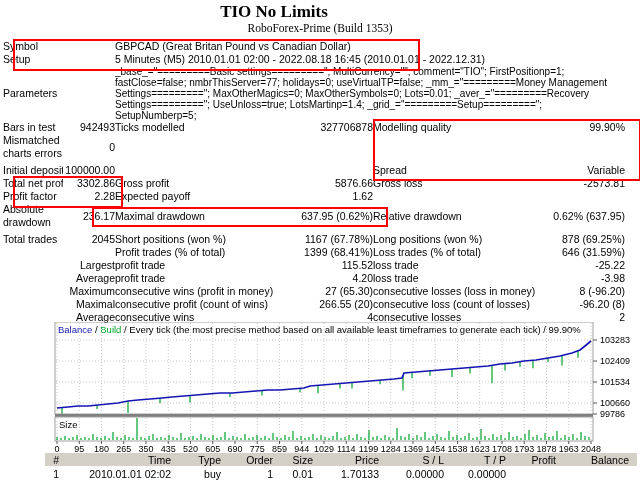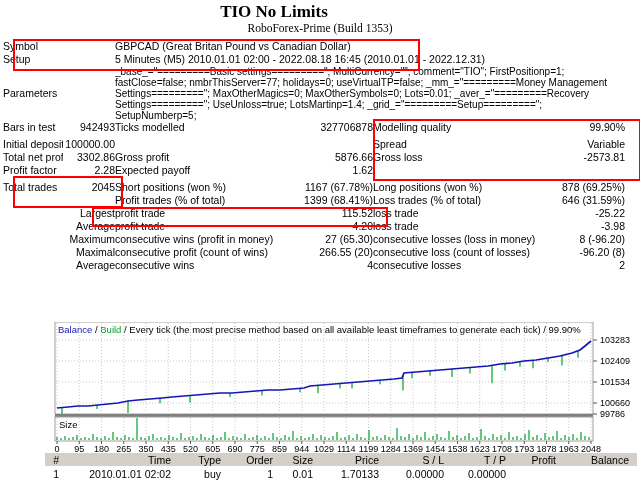--- a/index.html
+++ b/index.html
@@ -67,20 +67,28 @@
           <td colspan="4" class="param">_base_="=========Basic settings========="; MultiCurrency=""; comment="TIO"; FirstPositionp=1; fastClose=false; nmbrThisServer=77; holidays=0; useVirtualTP=false; _mm_="=========Money Management Settings========="; MaxOtherMagics=0; MaxOtherSymbols=0; Lots=0.01; _aver_="=========Recovery Settings========="; UseUnloss=true; LotsMartinp=1.4; _grid_="=========Setup========="; SetupNumberp=5;</td>
         </tr>
     <tr>
           <td>Bars in test</td>
           <td class="r">942493</td>
           <td>Ticks modelled</td>
           <td class="r">327706878</td>
           <td>Modelling quality</td>
           <td class="r">99.90%</td>
         </tr>
+    <tr class="h2">
+          <td class="wrap">Mismatched charts errors</td>
+          <td class="r">0</td>
+          <td></td>
+          <td></td>
+          <td></td>
+          <td></td>
+        </tr>
     <tr class="sp">
           <td colspan="6"></td>
         </tr>
     <tr>
           <td>Initial deposit</td>
           <td class="r">100000.00</td>
           <td></td>
           <td></td>
           <td>Spread</td>
           <td class="r">Variable</td>
@@ -93,20 +101,28 @@
           <td>Gross loss</td>
           <td class="r">-2573.81</td>
         </tr>
     <tr>
           <td>Profit factor</td>
           <td class="r">2.28</td>
           <td>Expected payoff</td>
           <td class="r">1.62</td>
           <td></td>
           <td></td>
+        </tr>
+    <tr class="h2">
+          <td class="wrap">Absolute drawdown</td>
+          <td class="r">236.17</td>
+          <td>Maximal drawdown</td>
+          <td class="r">637.95 (0.62%)</td>
+          <td>Relative drawdown</td>
+          <td class="r">0.62% (637.95)</td>
         </tr>
     <tr class="sp">
           <td colspan="6"></td>
         </tr>
     <tr>
           <td>Total trades</td>
           <td class="r">2045</td>
           <td>Short positions (won %)</td>
           <td class="r">1167 (67.78%)</td>
           <td>Long positions (won %)</td>

